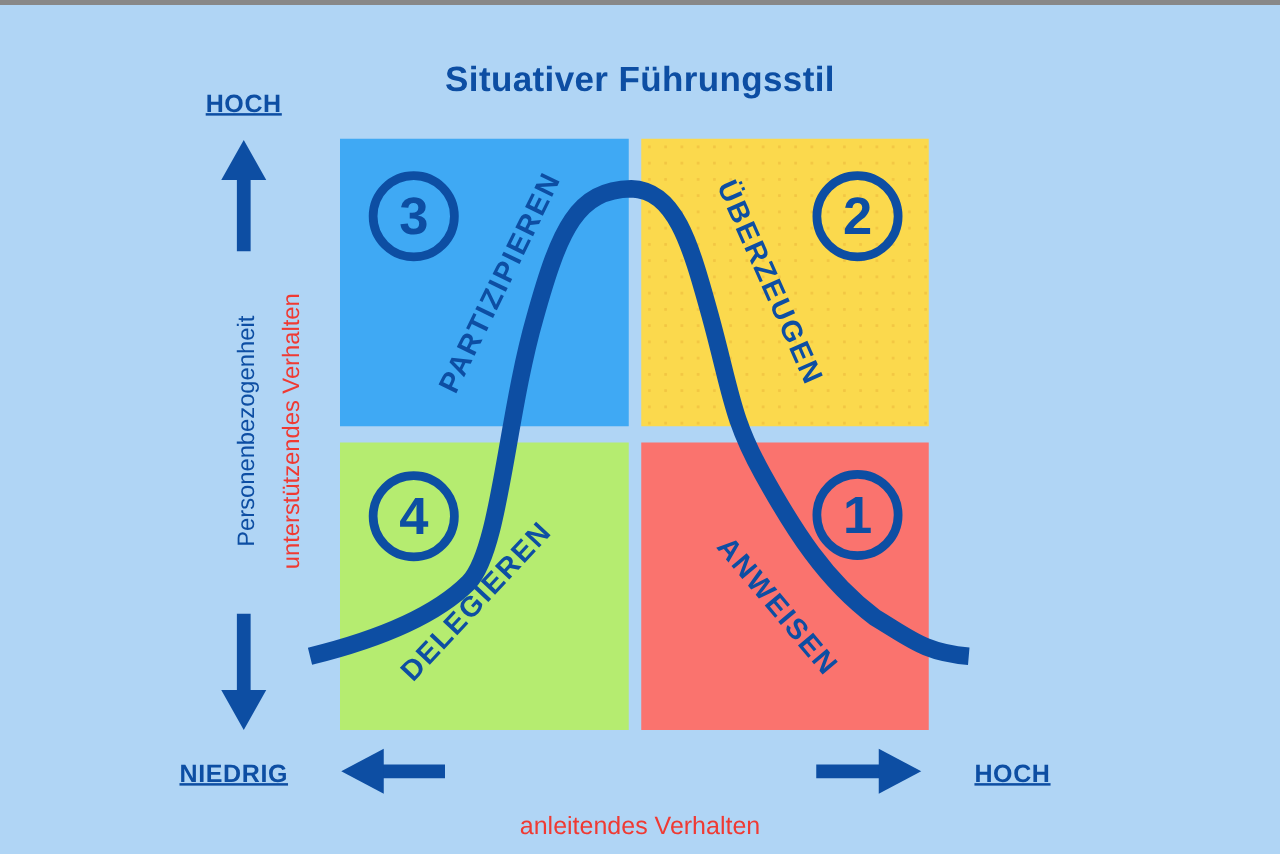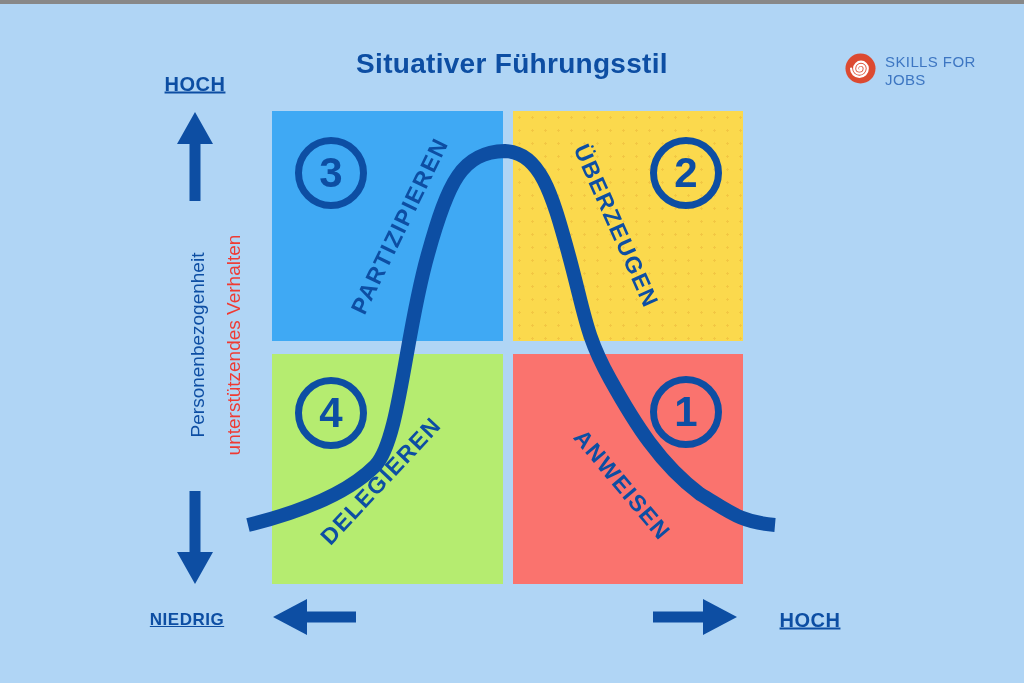--- a/index.html
+++ b/index.html
@@ -54,49 +54,39 @@
   .lab-partizipieren{left:400px;top:222px;transform:translate(-50%,-50%) rotate(-64deg);}
   .lab-ueberzeugen {left:616px;top:222px;transform:translate(-50%,-50%) rotate(66deg);}
   .lab-delegieren  {left:381px;top:477px;transform:translate(-50%,-50%) rotate(-47deg);}
   .lab-anweisen    {left:622px;top:481px;transform:translate(-50%,-50%) rotate(50deg);}
   
   .axis-word{position:absolute;color:var(--navy,#0D4EA3);white-space:nowrap;text-decoration:underline;}
   .hoch-top{left:195px;top:80px;transform:translate(-50%,-50%);font-size:20px;font-weight:700;letter-spacing:.5px;}
   .v-label{position:absolute;white-space:nowrap;font-size:19px;}
   .v-blue{left:198px;top:341px;transform:translate(-50%,-50%) rotate(-90deg);color:var(--navy,#0D4EA3);font-weight:500;}
   .v-red {left:234px;top:341px;transform:translate(-50%,-50%) rotate(-90deg);color:var(--accent-red,#EF3A33);font-weight:500;}
-  .niedrig-bottom{left:187px;top:616px;transform:translate(-50%,-50%);font-size:17px;font-weight:700;letter-spacing:.5px;}
+  .niedrig-bottom{left:187px;top:616px;transform:translate(-50%,-50%);font-size:20px;font-weight:700;letter-spacing:.5px;}
   .aufgaben{left:513px;top:616px;transform:translate(-50%,-50%);font-size:21px;font-weight:500;}
   .hoch-right{left:810px;top:616px;transform:translate(-50%,-50%);font-size:20px;font-weight:700;letter-spacing:.5px;}
   .anleitend{position:absolute;left:512px;top:658px;transform:translate(-50%,-50%);
              font-size:20px;font-weight:500;color:var(--accent-red,#EF3A33);white-space:nowrap;}
   
   .overlay{position:absolute;left:0;top:0;width:1024px;height:683px;pointer-events:none;}
   .curve-path{fill:none;stroke:var(--navy,#0D4EA3);stroke-width:14;}
   .arrow-shaft{stroke:var(--navy,#0D4EA3);stroke-width:11;}
   .arrow-head{fill:var(--navy,#0D4EA3);}
   .spiral{fill:none;stroke:#fff;stroke-width:2.3;stroke-linecap:round;}
 </style>
 </head>
 <body>
 
 <div class="stage">
 
   <h1 class="title">Situativer Führungsstil</h1>
 
-  <div class="logo">
-    <svg class="logo-icon" viewBox="0 0 32 32" aria-hidden="true">
-      <circle cx="16" cy="16" r="15.5" fill="#DC4A31"></circle>
-      <path class="spiral" d="M15.5,16 a0.8,0.8 0 0 1 1.6,0 a2.2,2.2 0 0 1 -4.4,0 a3.8,3.8 0 0 1 7.6,0 a5.4,5.4 0 0 1 -10.8,0 a7,7 0 0 1 14,0 a8.6,8.6 0 0 1 -17.2,0"></path>
-    </svg>
-    <div class="logo-text">
-      <span>SKILLS FOR</span>
-      <span>JOBS</span>
-    </div>
-  </div>
 
   <div class="quad tl"></div>
   <div class="quad tr"></div>
   <div class="quad bl"></div>
   <div class="quad br"></div>
 
   <div class="num-circle num-3">3</div>
   <div class="num-circle num-2">2</div>
   <div class="num-circle num-4">4</div>
   <div class="num-circle num-1">1</div>
@@ -135,14 +125,15 @@
       <line class="arrow-shaft" x1="653" y1="613" x2="706" y2="613"></line>
       <polygon class="arrow-head" points="737,613 703,595 703,631"></polygon>
     </g>
   </svg>
 
   <div class="axis-word hoch-top">HOCH</div>
   <div class="v-label v-blue">Personenbezogenheit</div>
   <div class="v-label v-red">unterstützendes Verhalten</div>
   <div class="axis-word niedrig-bottom">NIEDRIG</div>
   <div class="axis-word hoch-right">HOCH</div>
+  <div class="anleitend">anleitendes Verhalten</div>
 
 </div>
 
 </body></html>

